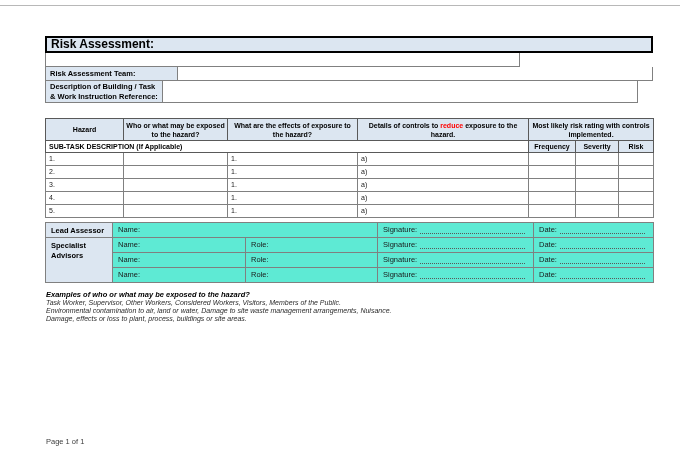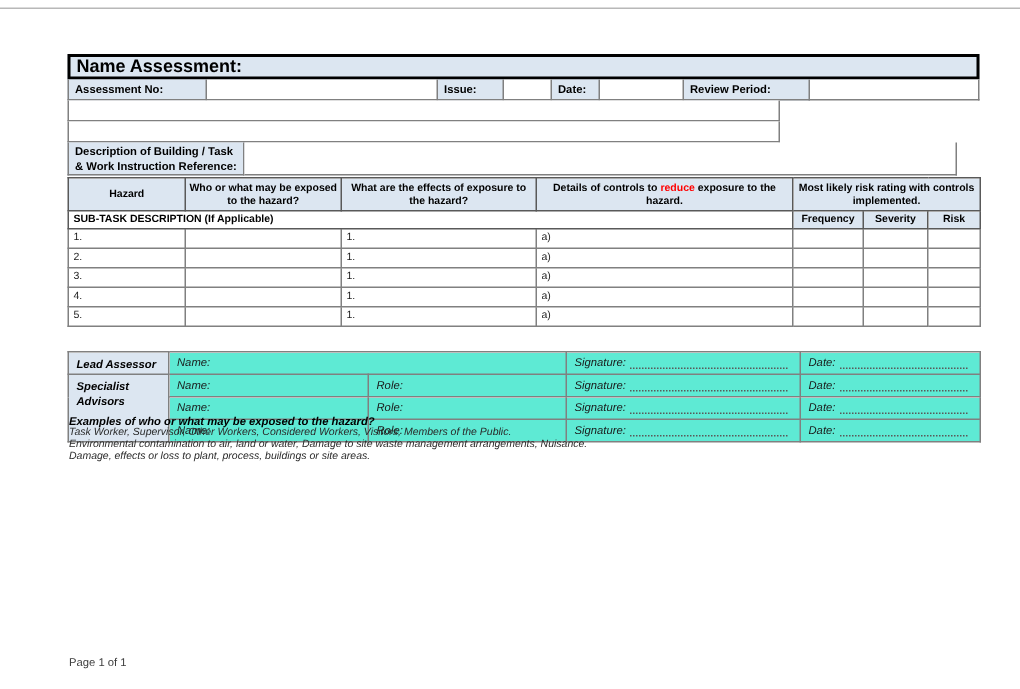--- a/index.html
+++ b/index.html
@@ -46,64 +46,54 @@
     border-color:#595959;color:#000;padding:1px 2px;
   }
   .hazard-table .subtask-cell{
     background:#fff;font-weight:bold;text-align:left;border-color:#595959;color:#000;
   }
   .hazard-table td{font-weight:normal;text-align:left;vertical-align:top;line-height:11px;background:#fff;}
   .red{color:#ff0000;}
 
   
   .signoff-table{
-    position:absolute;left:45px;top:234px;width:608px;font-size:7.5px;
+    position:absolute;left:45px;top:222px;width:608px;font-size:7.5px;
     border:1px solid #808080;
-    font-style:italic;
   }
   .signoff-table td{
     box-sizing:border-box;border:1px solid #808080;padding:0 0 0 5px;
     vertical-align:middle;line-height:10px;background:#5eead4;overflow:hidden;
   }
   .signoff-table td.rolehead{
     background:#dce6f1;font-weight:bold;vertical-align:top;padding-top:3px;color:#000;
   }
   .sig-flex{display:flex;align-items:flex-start;padding-right:8px;}
   .sig-flex .lbl{white-space:nowrap;}
   .leader{flex:1;border-bottom:1px dotted #595959;margin:0 0 2px 3px;height:8px;}
 
   
-  .examples{position:absolute;left:46px;top:276px;width:560px;}
+  .examples{position:absolute;left:46px;top:290px;width:560px;}
   .examples .heading{font-size:7.5px;font-weight:bold;font-style:italic;line-height:9px;color:#000;}
   .examples .line{font-size:7px;font-style:italic;line-height:8.2px;color:#2b2b2b;}
 
   .footer{position:absolute;left:46px;top:437px;font-size:7.5px;color:#3c3c3c;}
 </style>
 </head>
 <body>
 
 <div class="top-rule"></div>
 
-<div class="title-bar">Name Assessment:</div>
+<div class="title-bar">Risk Assessment:</div>
 
 <div class="info">
-  <div class="irow">
-    <div class="icell ilabel h14" style="width:93px">Assessment No:</div>
-    <div class="icell ivalue h14" style="width:154px"></div>
-    <div class="icell ilabel h14" style="width:44px">Issue:</div>
-    <div class="icell ivalue h14" style="width:32px"></div>
-    <div class="icell ilabel h14" style="width:32px">Date:</div>
-    <div class="icell ivalue h14" style="width:56px"></div>
-    <div class="icell ilabel h14" style="width:84px">Review Period:</div>
-    <div class="icell ivalue h14" style="width:113px"></div>
-  </div>
   <div class="irow">
     <div class="icell ivalue h14" style="width:475px"></div>
   </div>
   <div class="irow">
+    <div class="icell ilabel h14" style="width:133px">Risk Assessment Team:</div>
     <div class="icell ivalue h14" style="width:475px"></div>
   </div>
   <div class="irow">
     <div class="icell ilabel h22 desc-label" style="width:118px">
       <div>Description of Building / Task</div>
       <div>&amp; Work Instruction Reference:</div>
     </div>
     <div class="icell ivalue h22" style="width:475px"></div>
   </div>
 </div>

